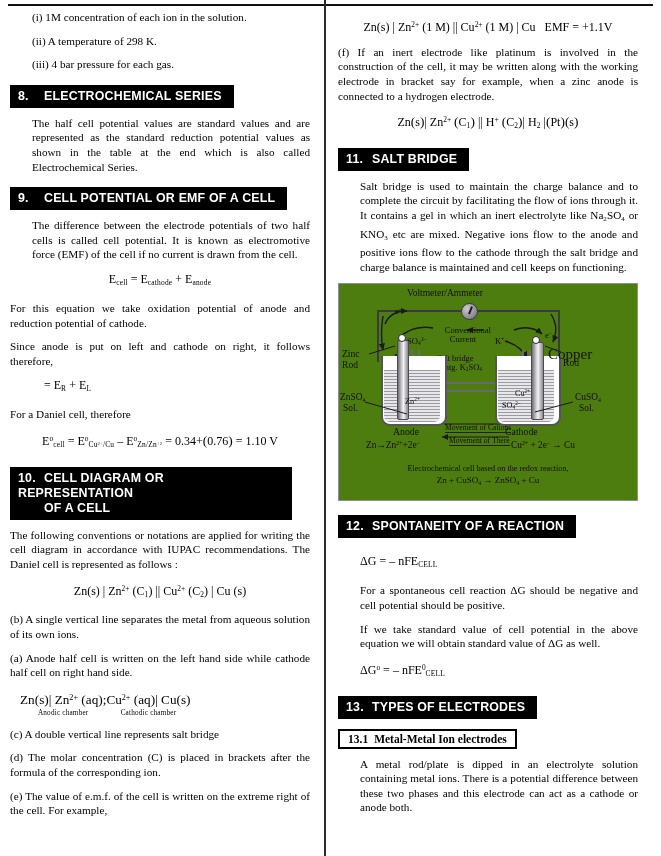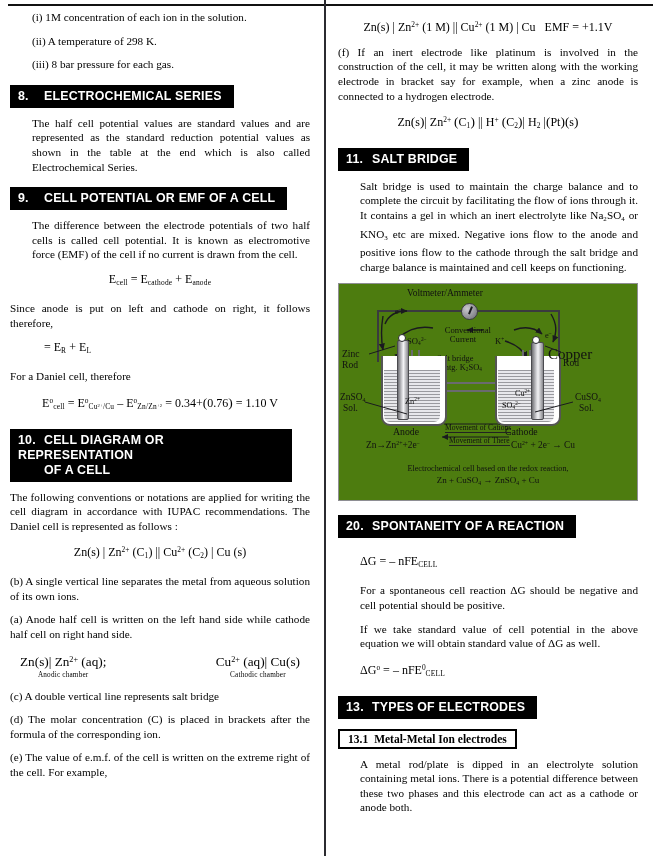--- a/index.html
+++ b/index.html
@@ -48,21 +48,21 @@
     font-size:12px;text-align:center;line-height:16px;
     font-family:"Liberation Serif", serif;
   }
   .eq.left-ind{text-align:left;padding-left:34px;}
   .eq.small-ind{text-align:left;padding-left:22px;}
   sub{font-size:.62em;vertical-align:-0.28em;letter-spacing:.2px;}
   sup{font-size:.62em;vertical-align:0.5em;}
   .big{font-size:13.4px;}
 
   .dualeq{
-    display:flex;justify-content:space-between;
+    display:flex;justify-content:flex-start;
     margin:8px 0 10px 0;padding:0 10px;
   }
   .dualeq .item{text-align:center;}
   .dualeq .main{font-size:13.2px;line-height:17px;}
   .dualeq .cap{font-size:7.2px;letter-spacing:.2px;margin-top:1px;}
 
   
   .figbox{
     position:relative;border:1px solid #8e8e93;background:#4d7c0f;
     width:298px;height:216px;margin:6px 0 10px 0;
@@ -92,38 +92,39 @@
 
 <div class="page">
 
   <div class="topbar"></div>
   <div class="divider"></div>
 
   <div class="col col-left">
 
     <p class="para">(i) 1M concentration of each ion in the solution.</p>
     <p class="para">(ii) A temperature of 298 K.</p>
-    <p class="para">(iii) 8 bar pressure for each gas.</p>
+    <p class="para">(iii) 4 bar pressure for each gas.</p>
 
     <div class="secbar">
       <span class="num">8.</span><span>ELECTROCHEMICAL SERIES</span>
     </div>
 
     <p class="para">The half cell potential values are standard values and are represented as the standard reduction potential values as shown in the table at the end  which is also called Electrochemical Series.</p>
 
     <div class="secbar">
       <span class="num">9.</span><span>CELL POTENTIAL OR EMF OF A CELL</span>
     </div>
 
     <p class="para">The difference between the electrode potentials of two half cells is called cell potential. It is known as electromotive force (EMF) of the cell if no current is drawn from the cell.</p>
 
     <div class="eq">
       E<sub>cell</sub> = E<sub>cathode</sub> + E<sub>anode</sub>
     </div>
 
+    <p class="para noindent">For this equation we take oxidation potential of anode and reduction potential of cathode.</p>
     <p class="para noindent">Since anode is put on left and cathode on right, it follows therefore,</p>
 
     <div class="eq left-ind">
       = E<sub>R</sub> + E<sub>L</sub>
     </div>
 
     <p class="para noindent">For a Daniel cell, therefore</p>
 
     <div class="eq">
       E<sup>o</sup><sub>cell</sub> = E<sup>o</sup><sub>Cu<sup>2+</sup>/Cu</sub> – E<sup>o</sup><sub>Zn/Zn<sup>+2</sup></sub> = 0.34+<span class="big">(</span>0.76<span class="big">)</span> = 1.10 V
@@ -261,21 +262,21 @@
 
         <div class="ftxt" style="left:27px;top:156px;font-size:9.4px;">Zn→Zn<sup>2+</sup>+2e<sup>–</sup></div>
         <div class="ftxt" style="left:172px;top:156px;font-size:9.4px;">Cu<sup>2+</sup> + 2e<sup>–</sup> → Cu</div>
 
         <div class="ftxt" style="left:0;top:180px;width:298px;text-align:center;font-size:8.2px;">Electrochemical cell based on the redox reaction,</div>
         <div class="ftxt" style="left:0;top:191px;width:298px;text-align:center;font-size:9px;">Zn + CuSO<sub>4</sub> → ZnSO<sub>4</sub> + Cu</div>
       </div>
     </div>
 
     <div class="secbar">
-      <span class="num">20.</span><span>SPONTANEITY OF A REACTION</span>
+      <span class="num">12.</span><span>SPONTANEITY OF A REACTION</span>
     </div>
 
     <div class="eq small-ind">
       ΔG = – nFE<sub>CELL</sub>
     </div>
 
     <p class="para">For a spontaneous cell reaction ΔG should be negative and cell potential should be positive.</p>
     <p class="para">If we take standard value of cell potential in the above equation we will obtain standard value of ΔG as well.</p>
 
     <div class="eq small-ind">

